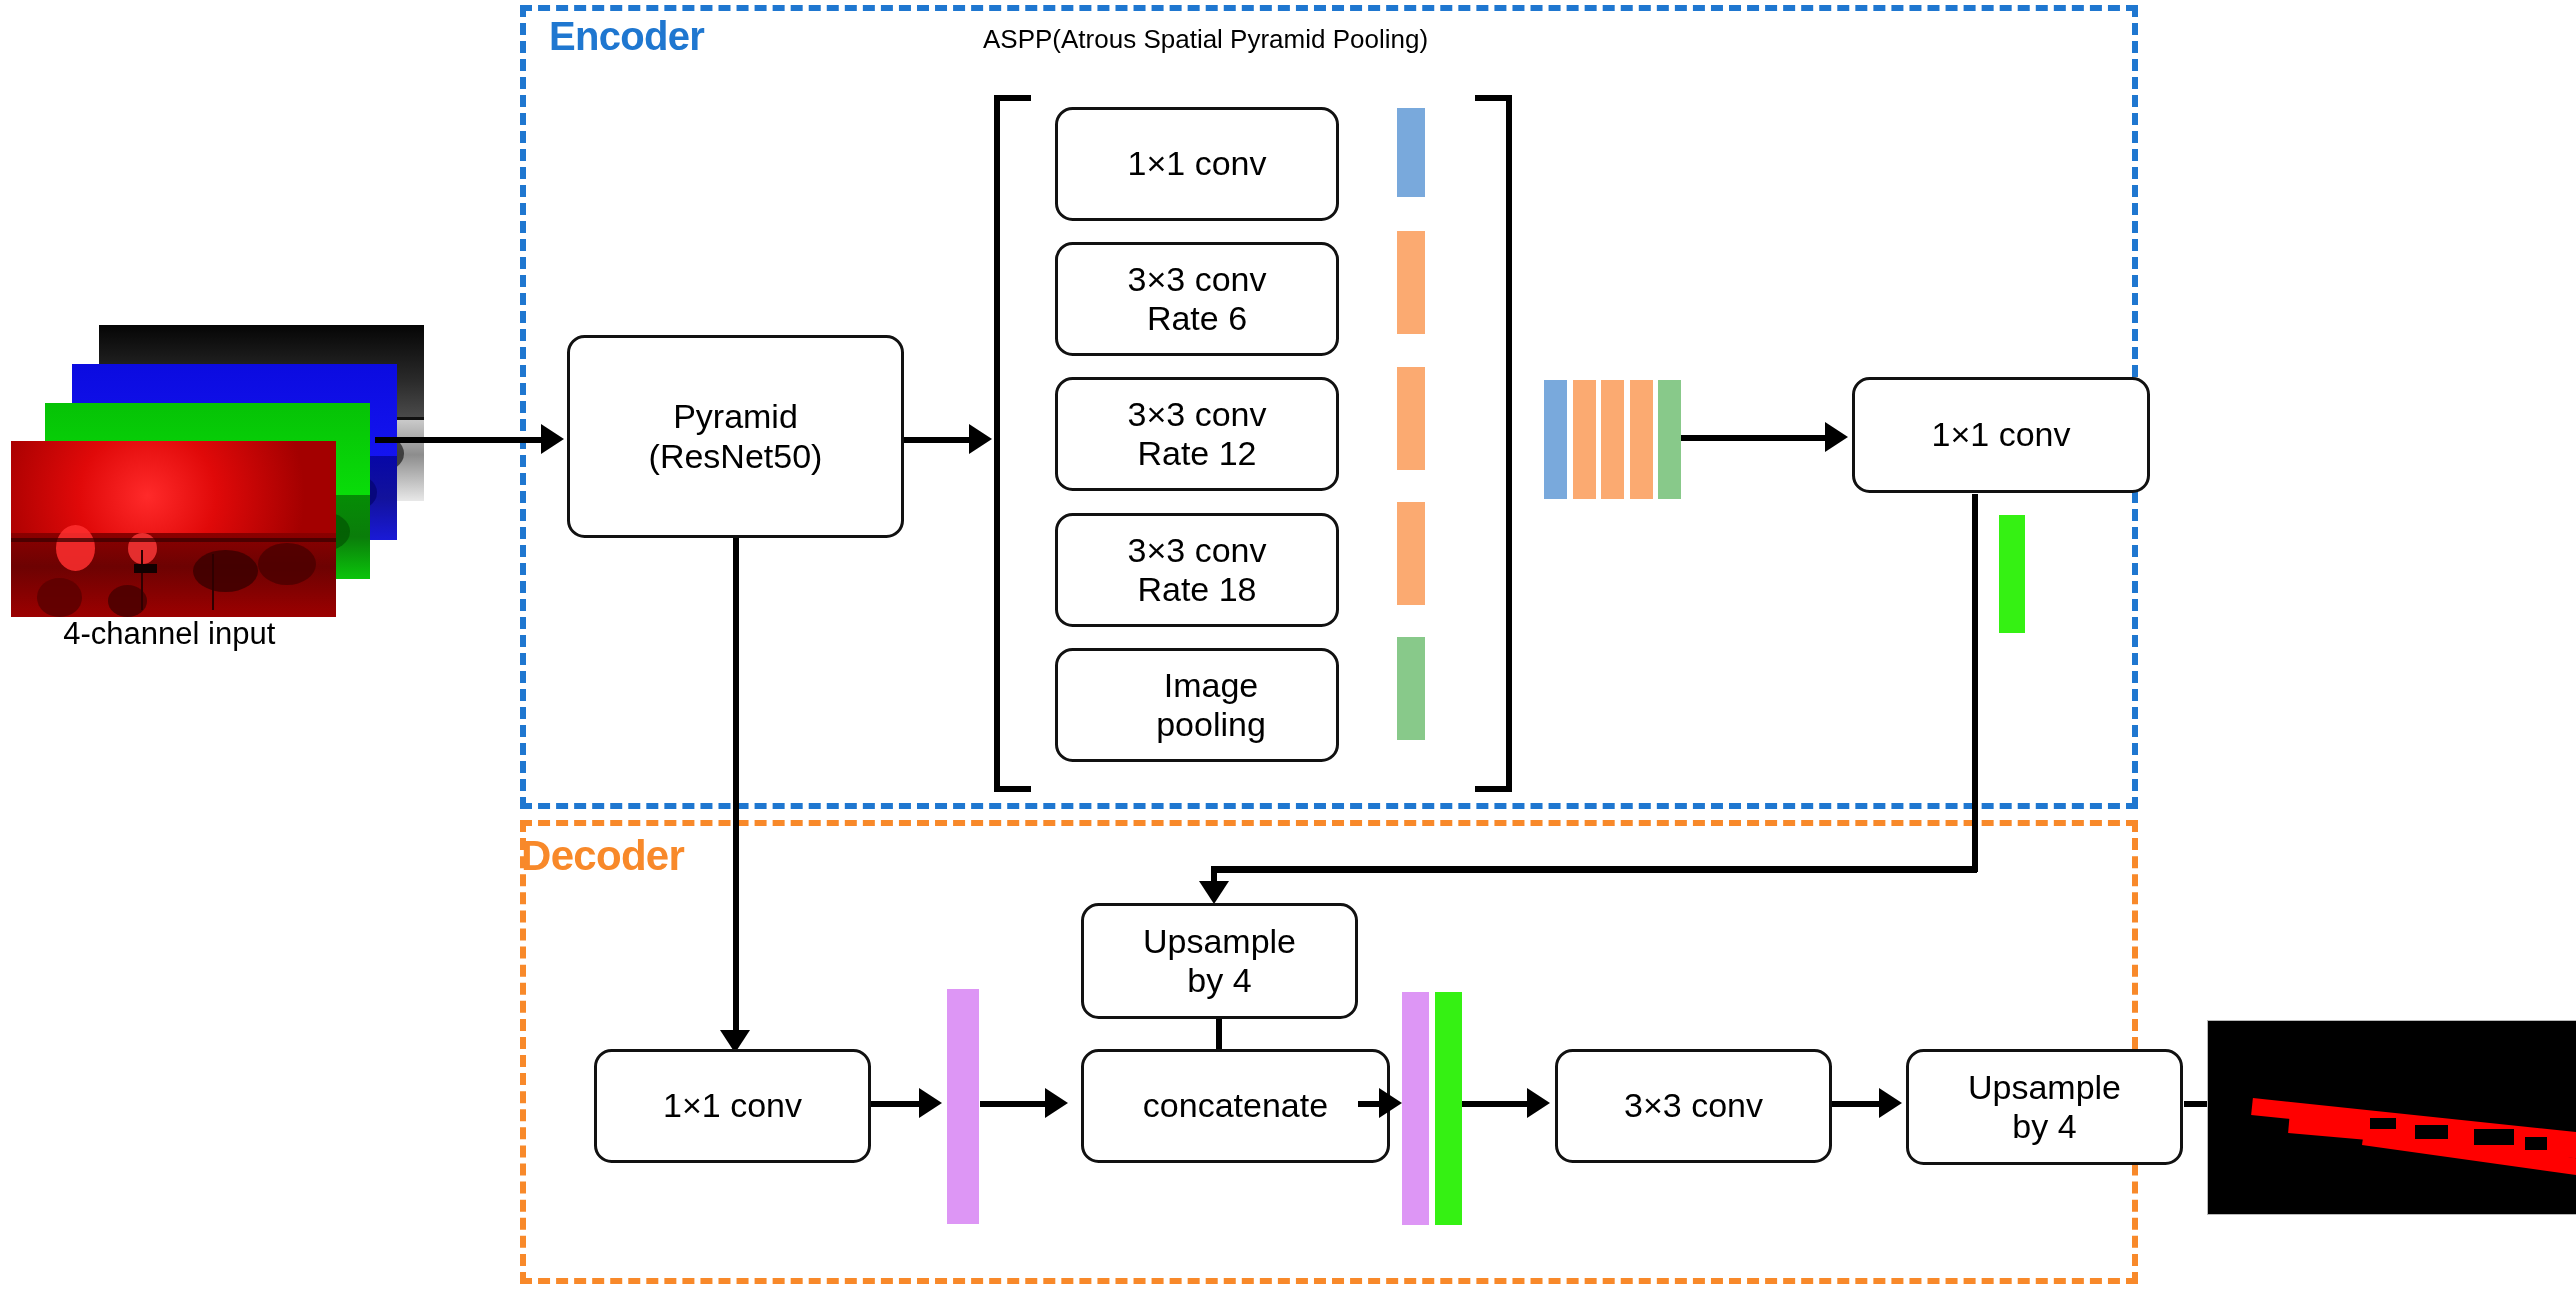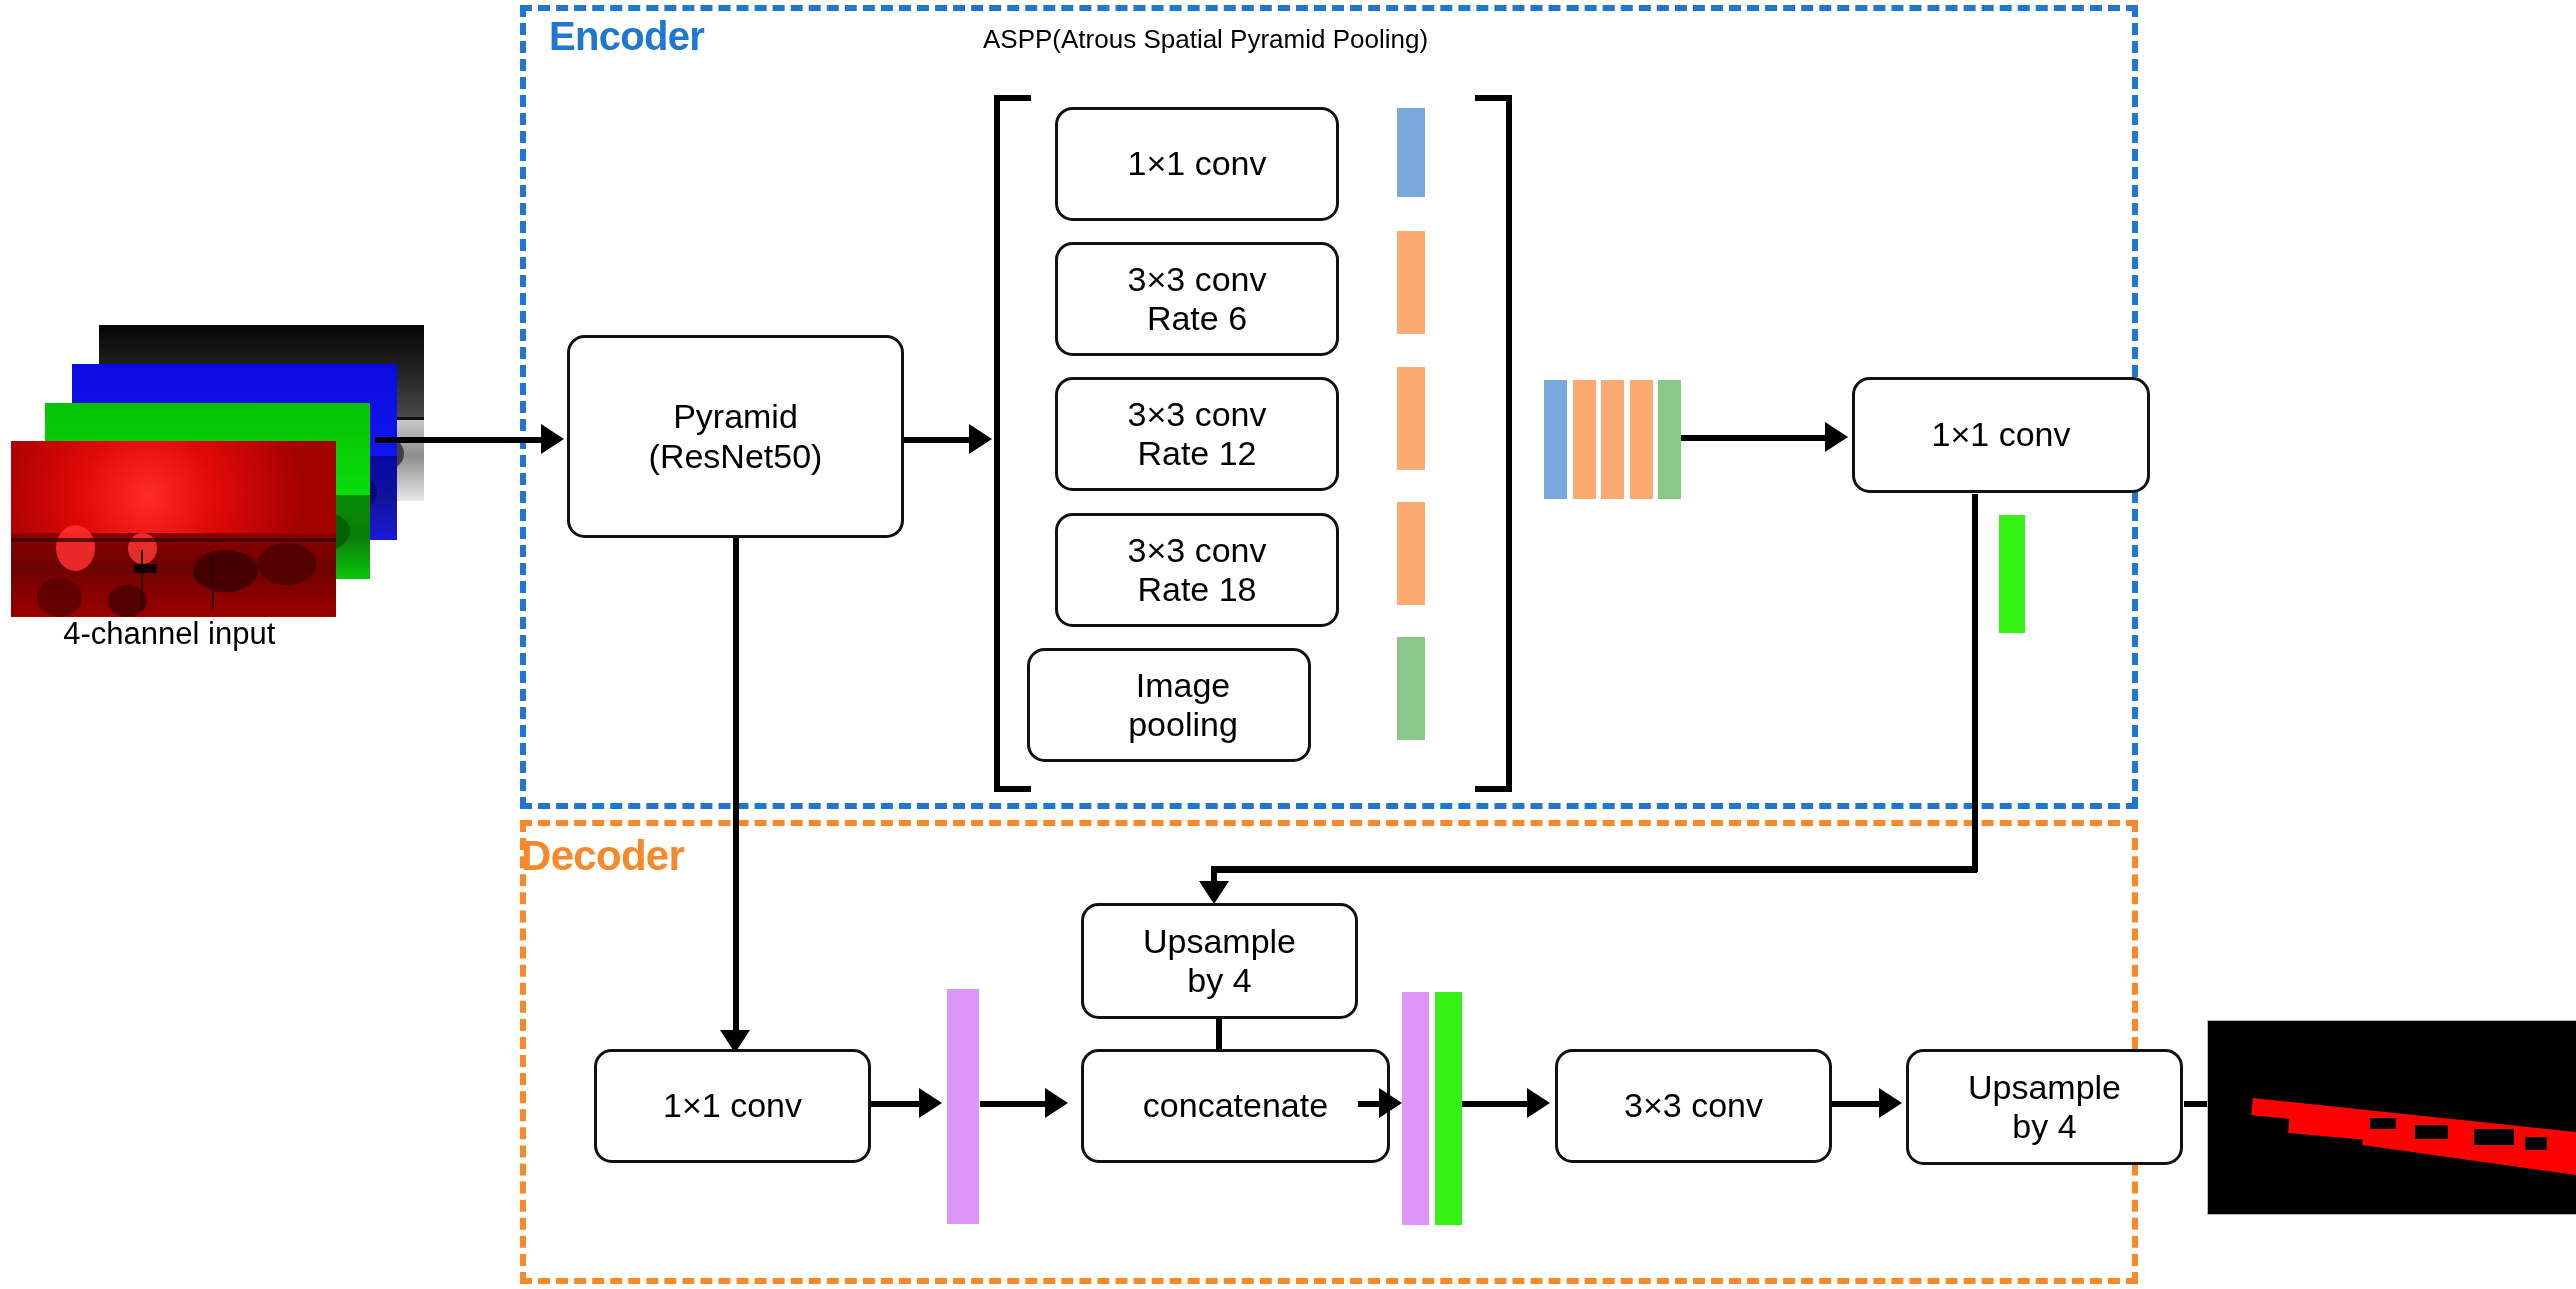--- a/index.html
+++ b/index.html
@@ -148,21 +148,21 @@
 Rate 6</span>
   </div>
   <div class="box" style="left:1055px;top:377px;width:284px;height:114px;font-size:34px;">
     <span>3×3 conv
 Rate 12</span>
   </div>
   <div class="box" style="left:1055px;top:513px;width:284px;height:114px;font-size:34px;">
     <span>3×3 conv
 Rate 18</span>
   </div>
-  <div class="box" style="left:1027px;top:648px;width:284px;height:114px;font-size:34px;padding-left:28px;">
+  <div class="box" style="left:1055px;top:648px;width:284px;height:114px;font-size:34px;padding-left:28px;">
     <span>Image
 pooling</span>
   </div>
 
   <div class="bar" style="left:1397px;top:108px;width:28px;height:89px;background:#79A9DC;"></div>
   <div class="bar" style="left:1397px;top:231px;width:28px;height:103px;background:#FBAA71;"></div>
   <div class="bar" style="left:1397px;top:367px;width:28px;height:103px;background:#FBAA71;"></div>
   <div class="bar" style="left:1397px;top:502px;width:28px;height:103px;background:#FBAA71;"></div>
   <div class="bar" style="left:1397px;top:637px;width:28px;height:103px;background:#88C98A;"></div>
 

